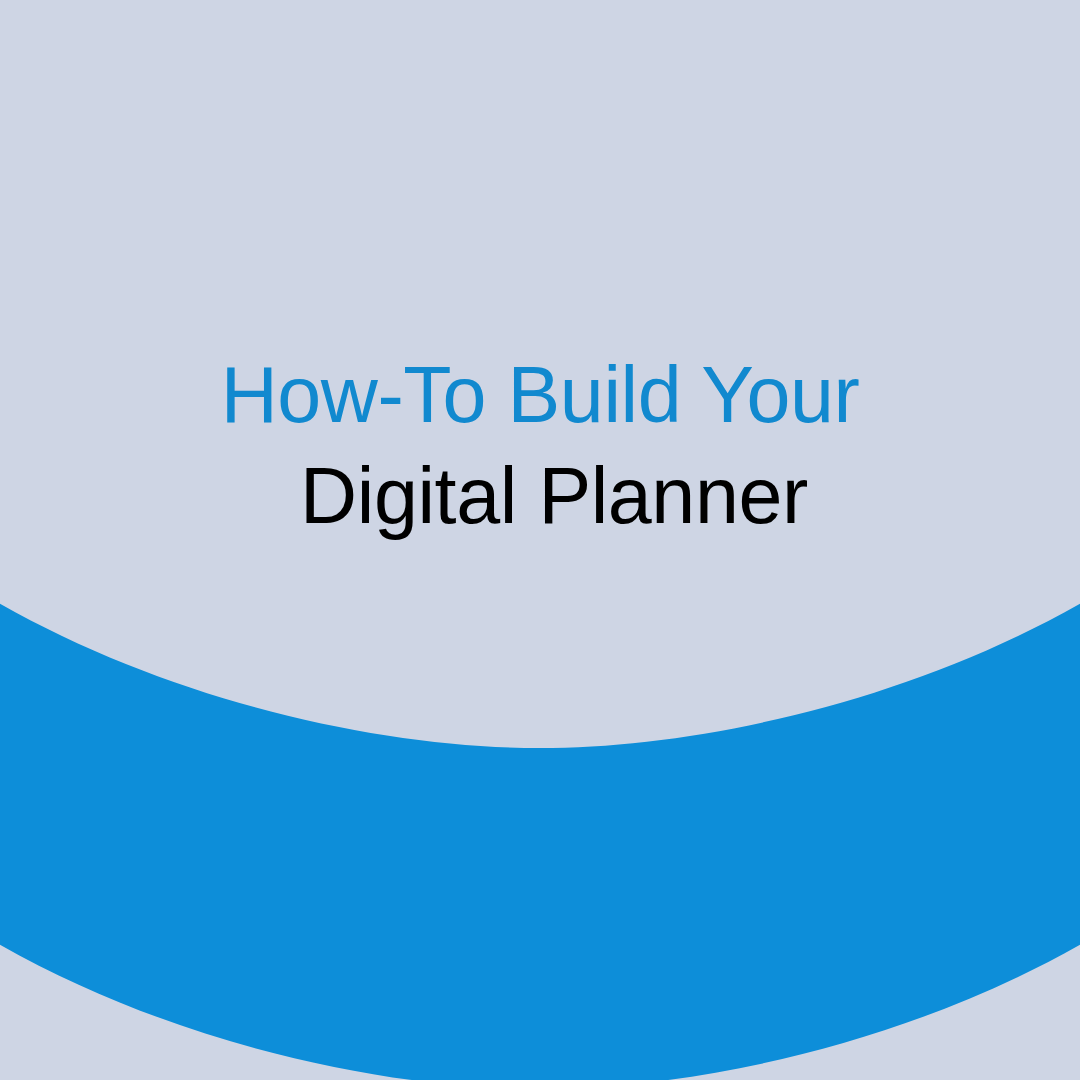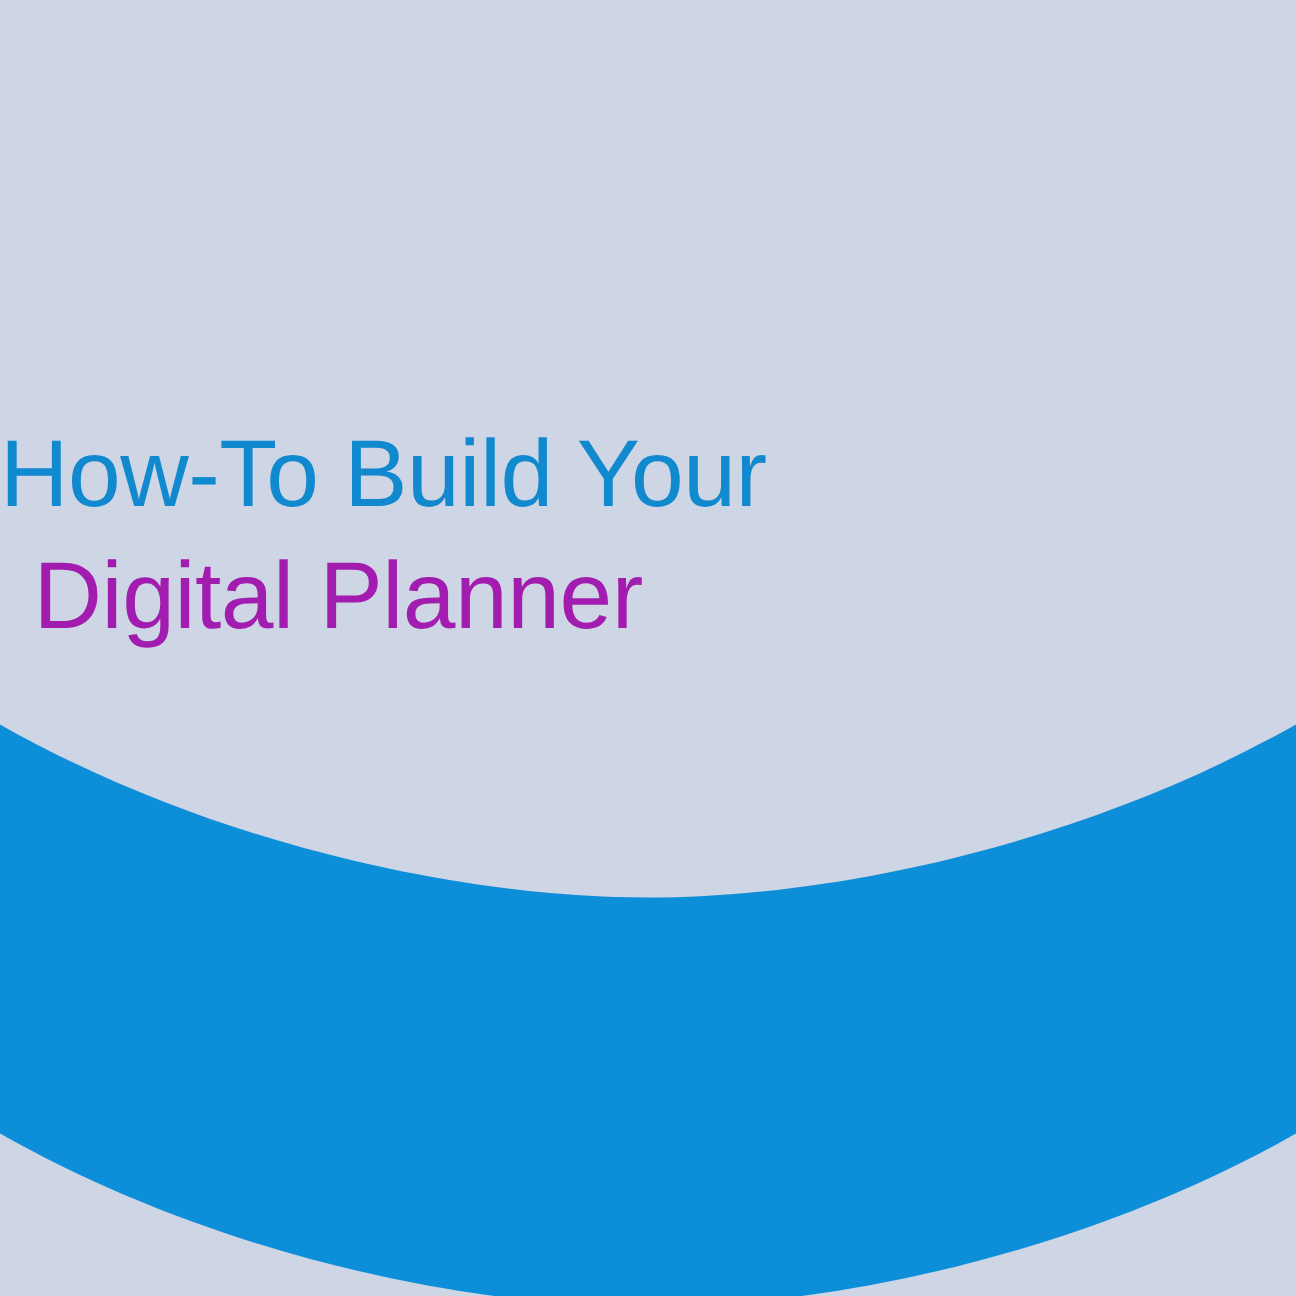--- a/index.html
+++ b/index.html
@@ -32,21 +32,21 @@
     height: 1080px;
     display: block;
   }
 
   
   #title-block {
     position: absolute;
     left: 0;
     top: 344px;
     width: 1080px;
-    text-align: left;
+    text-align: center;
     z-index: 2;
   }
 
   .title-line {
     display: block;
     font-family: "Liberation Sans", "DejaVu Sans", sans-serif;
     font-size: 79px;
     font-weight: 300;
     line-height: 101px;
     letter-spacing: -0.4px;
@@ -64,16 +64,16 @@
              C 160 700, 380 748, 540 748
              C 700 748, 920 700, 1100 592
              L 1100 933
              C 920 1041, 700 1089, 540 1089
              C 380 1089, 160 1041, -20 933
              Z" fill="#0d8ed9"></path>
   </svg>
 
   <div id="title-block">
     <span class="title-line" style="color: rgb(17, 137, 207);">How-To Build Your</span>
-    <span class="title-line" style="color: #a21caf; margin-left: 28px;">Digital Planner</span>
+    <span class="title-line" style="color: #000000; margin-left: 28px;">Digital Planner</span>
   </div>
 
 </div>
 
 </body></html>

